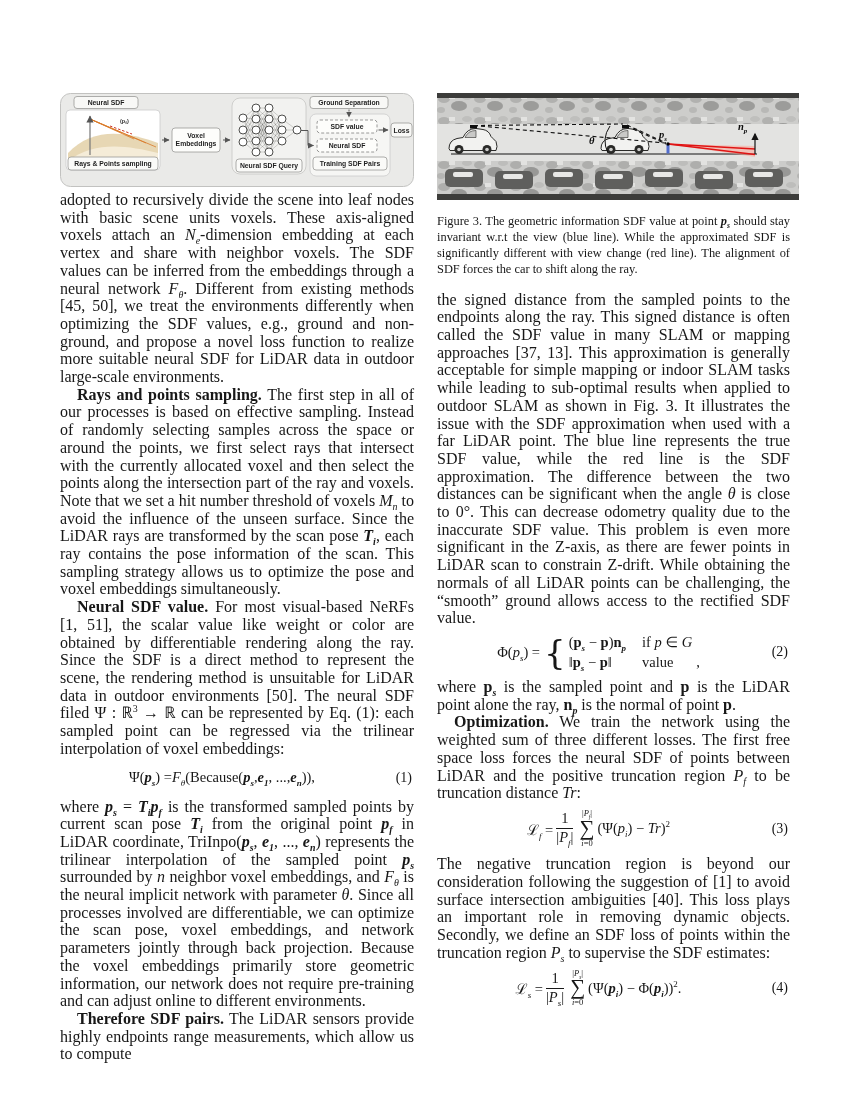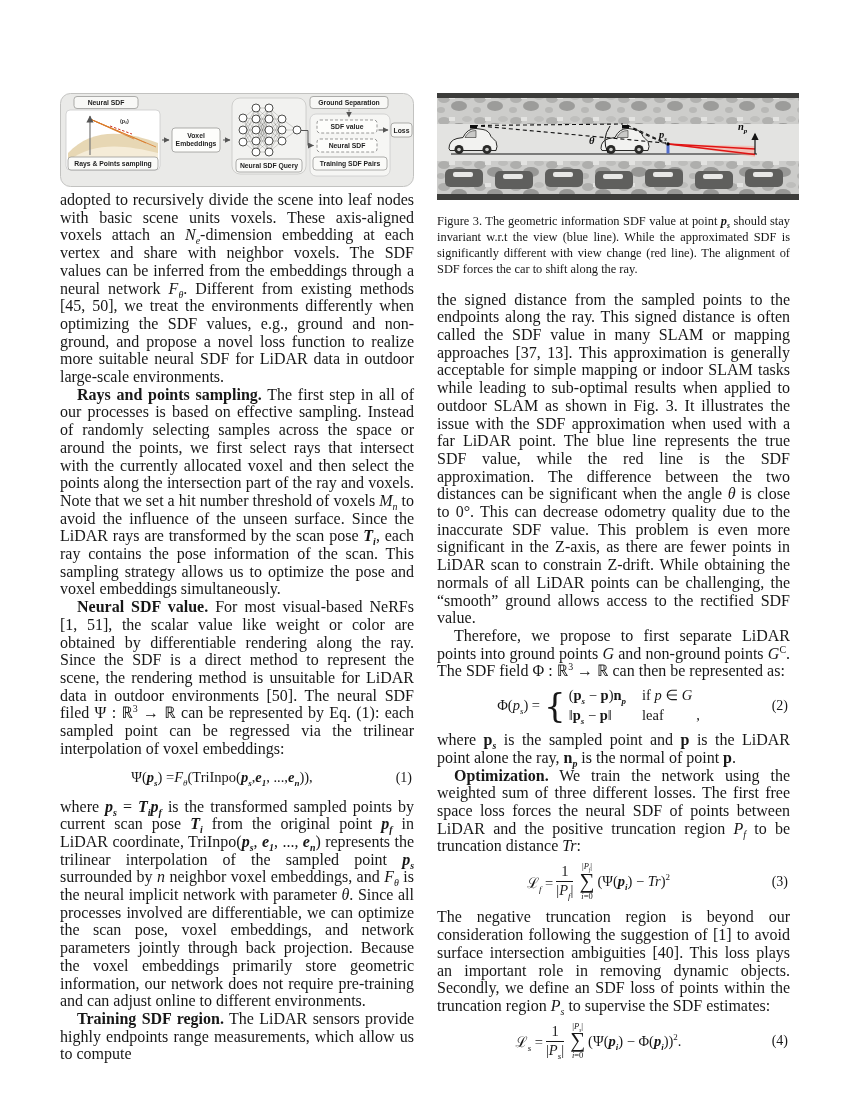--- a/index.html
+++ b/index.html
@@ -201,33 +201,33 @@
     <p class="body"><span>adopted to recursively divide the scene into leaf nodes with basic scene units voxels. These axis-aligned voxels attach an </span><span style="font-style: italic;">N<sub style="font-style: italic;">e</sub></span><span>-dimension embedding at each vertex and share with neighbor voxels. The SDF values can be inferred from the embeddings through a neural network </span><span style="font-style: italic;">F<sub style="font-style: italic;">θ</sub></span><span>. Different from existing methods [45, 50], we treat the environments differently when optimizing the SDF values, e.g., ground and non-ground, and propose a novel loss function to realize more suitable neural SDF for LiDAR data in outdoor large-scale environments.</span></p>
     <p class="body indent"><span style="font-weight: bold;">Rays and points sampling.</span><span> The first step in all of our processes is based on effective sampling. Instead of randomly selecting samples across the space or around the points, we first select rays that intersect with the currently allocated voxel and then select the points along the intersection part of the ray and voxels. Note that we set a hit number threshold of voxels </span><span style="font-style: italic;">M<sub style="font-style: italic;">n</sub></span><span> to avoid the influence of the unseen surface. Since the LiDAR rays are transformed by the scan pose </span><span style="font-weight: bold; font-style: italic;">T<sub style="font-style: italic;">i</sub></span><span>, each ray contains the pose information of the scan. This sampling strategy allows us to optimize the pose and voxel embeddings simultaneously.</span></p>
     <p class="body indent"><span style="font-weight: bold;">Neural SDF value.</span><span> For most visual-based NeRFs [1, 51], the scalar value like weight or color are obtained by differentiable rendering along the ray. Since the SDF is a direct method to represent the scene, the rendering method is unsuitable for LiDAR data in outdoor environments [50]. The neural SDF filed Ψ : ℝ<sup style="font-style: normal;">3</sup></span><span> → ℝ can be represented by Eq. (1): each sampled point can be regressed via the trilinear interpolation of voxel embeddings:</span></p>
 
     <div class="eq">
       <span class="eq-mid">
           <span>Ψ(</span>
           <span style="font-weight: bold; font-style: italic;">p<sub style="font-style: italic;">s</sub></span>
           <span>) = </span>
           <span style="font-style: italic;">F<sub style="font-style: italic;">θ</sub></span>
-          <span>(TriInpo(</span>
+          <span>(Because(</span>
           <span style="font-weight: bold; font-style: italic;">p<sub style="font-style: italic;">s</sub></span>
           <span>, </span>
           <span style="font-weight: bold; font-style: italic;">e<sub>1</sub></span>
           <span>, ..., </span>
           <span style="font-weight: bold; font-style: italic;">e<sub style="font-style: italic;">n</sub></span>
           <span>)),</span>
         </span>
       <span class="eq-no">(1)</span>
     </div>
 
     <p class="body"><span>where </span><span style="font-weight: bold; font-style: italic;">p<sub style="font-style: italic;">s</sub></span><span> = </span><span style="font-weight: bold; font-style: italic;">T<sub style="font-style: italic;">i</sub></span><span style="font-weight: bold; font-style: italic;">p<sub style="font-style: italic;">f</sub></span><span> is the transformed sampled points by current scan pose </span><span style="font-weight: bold; font-style: italic;">T<sub style="font-style: italic;">i</sub></span><span> from the original point </span><span style="font-weight: bold; font-style: italic;">p<sub style="font-style: italic;">f</sub></span><span> in LiDAR coordinate, TriInpo(</span><span style="font-weight: bold; font-style: italic;">p<sub style="font-style: italic;">s</sub></span><span>, </span><span style="font-weight: bold; font-style: italic;">e<sub>1</sub></span><span>, ..., </span><span style="font-weight: bold; font-style: italic;">e<sub style="font-style: italic;">n</sub></span><span>) represents the trilinear interpolation of the sampled point </span><span style="font-weight: bold; font-style: italic;">p<sub style="font-style: italic;">s</sub></span><span> surrounded by </span><span style="font-style: italic;">n</span><span> neighbor voxel embeddings, and </span><span style="font-style: italic;">F<sub style="font-style: italic;">θ</sub></span><span> is the neural implicit network with parameter </span><span style="font-style: italic;">θ</span><span>. Since all processes involved are differentiable, we can optimize the scan pose, voxel embeddings, and network parameters jointly through back projection. Because the voxel embeddings primarily store geometric information, our network does not require pre-training and can adjust online to different environments.</span></p>
-    <p class="body indent"><span style="font-weight: bold;">Training SDF region.</span><span> The LiDAR sensors provide highly endpoints range measurements, which allow us to compute</span></p>
+    <p class="body indent"><span style="font-weight: bold;">Therefore SDF pairs.</span><span> The LiDAR sensors provide highly endpoints range measurements, which allow us to compute</span></p>
   </div>
 
   <div class="col col-right">
 
     <figure>
       <svg viewBox="0 0 362 107" width="362" height="107">
         <defs>
           <marker id="arrb" markerWidth="7" markerHeight="7" refX="5" refY="3" orient="auto">
             <path d="M0,0 L6,3 L0,6 Z" fill="#141414"></path>
           </marker>
@@ -300,31 +300,30 @@
 
         <line x1="318" y1="61" x2="318" y2="41" stroke="#141414" stroke-width="1.2" marker-end="url(#arrb)"></line>
 
         <text x="222" y="45" class="fig3lab"><tspan>p</tspan><tspan dy="2.5" font-size="7">s</tspan></text>
         <text x="301" y="37" class="fig3lab" font-style="normal"><tspan>n</tspan><tspan dy="2.5" font-size="7">p</tspan></text>
       </svg>
       <figcaption class="caption" style="margin-top:10px;"><span>Figure 3. The geometric information SDF value at point </span><span style="font-weight: bold; font-style: italic;">p<sub style="font-style: italic;">s</sub></span><span> should stay invariant w.r.t the view (blue line). While the approximated SDF is significantly different with view change (red line). The alignment of SDF forces the car to shift along the ray.</span></figcaption>
     </figure>
 
     <p class="body"><span>the signed distance from the sampled points to the endpoints along the ray. This signed distance is often called the SDF value in many SLAM or mapping approaches [37, 13]. This approximation is generally acceptable for simple mapping or indoor SLAM tasks while leading to sub-optimal results when applied to outdoor SLAM as shown in Fig. 3. It illustrates the issue with the SDF approximation when used with a far LiDAR point. The blue line represents the true SDF value, while the red line is the SDF approximation. The difference between the two distances can be significant when the angle </span><span style="font-style: italic;">θ</span><span> is close to 0°. This can decrease odometry quality due to the inaccurate SDF value. This problem is even more significant in the Z-axis, as there are fewer points in LiDAR scan to constrain Z-drift. While obtaining the normals of all LiDAR points can be challenging, the “smooth” ground allows access to the rectified SDF value.</span></p>
-    <p class="body indent"><span>Therefore, we propose to first separate LiDAR points into ground points </span><span style="font-style: italic;">G</span><span> and non-ground points </span><span style="font-style: italic;">G<sup style="font-style: normal;">C</sup></span><span>. The SDF field Φ : ℝ<sup style="font-style: normal;">3</sup></span><span> → ℝ can then be represented as:</span></p>
 
     <div class="eq">
       <span class="eq-mid">
         <span><span>Φ(</span><span style="font-style: italic;">p<sub style="font-style: italic;">s</sub></span><span>) = </span></span>
         <span class="brace">{</span>
         <span class="cases">
           <span><span>(</span><span style="font-weight: bold;">p<sub style="font-style: italic;">s</sub></span><span> − </span><span style="font-weight: bold;">p</span><span>)</span><span style="font-weight: bold;">n<sub style="font-style: italic;">p</sub></span></span>
             <span><span>if </span><span style="font-style: italic;">p</span><span> ∈ </span><span style="font-style: italic;">G</span></span>
           <span><span>‖</span><span style="font-weight: bold;">p<sub style="font-style: italic;">s</sub></span><span> − </span><span style="font-weight: bold;">p</span><span>‖</span></span>
-            <span><span>leaf</span></span>
+            <span><span>value</span></span>
         </span>
         <span class="eq-tail"><span>,</span></span>
       </span>
       <span class="eq-no">(2)</span>
     </div>
 
     <p class="body"><span>where </span><span style="font-weight: bold;">p<sub style="font-style: italic;">s</sub></span><span> is the sampled point and </span><span style="font-weight: bold;">p</span><span> is the LiDAR point alone the ray, </span><span style="font-weight: bold;">n<sub style="font-style: italic;">p</sub></span><span> is the normal of point </span><span style="font-weight: bold;">p</span><span>.</span></p>
     <p class="body indent"><span style="font-weight: bold;">Optimization.</span><span> We train the network using the weighted sum of three different losses. The first free space loss forces the neural SDF of points between LiDAR and the positive truncation region </span><span style="font-style: italic;">P<sub style="font-style: italic;">f</sub></span><span> to be truncation distance </span><span style="font-style: italic;">Tr</span><span>:</span></p>
 
     <div class="eq">
@@ -332,21 +331,21 @@
         <span><span>ℒ<sub style="font-style: italic;">f</sub></span><span> = </span></span>
         <span class="frac">
             <span class="num"><span>1</span></span>
             <span class="den"><span>|</span><span style="font-style: italic;">P<sub style="font-style: italic;">f</sub></span><span>|</span></span>
           </span>
         <span class="sum">
             <span class="lim"><span>|</span><span style="font-style: italic;">P<sub style="font-style: italic;">f</sub></span><span>|</span></span>
             <span class="sigma">∑</span>
             <span class="lim"><span style="font-style: italic;">i</span><span>=0</span></span>
           </span>
-        <span><span>(Ψ(</span><span style="font-weight: bold; font-style: italic;">p<sub style="font-style: italic;">i</sub></span><span>) − </span><span style="font-style: italic;">Tr</span><span>)<sup style="font-style: normal;">2</sup></span></span>
+        <span><span>(Ψ(</span><span style="font-weight: normal; font-style: italic;">p<sub style="font-style: italic;">i</sub></span><span>) − </span><span style="font-style: italic;">Tr</span><span>)<sup style="font-style: normal;">2</sup></span></span>
       </span>
       <span class="eq-no">(3)</span>
     </div>
 
     <p class="body"><span>The negative truncation region is beyond our consideration following the suggestion of  [1] to avoid surface intersection ambiguities [40]. This loss plays an important role in removing dynamic objects. Secondly, we define an SDF loss of points within the truncation region </span><span style="font-style: italic;">P<sub style="font-style: italic;">s</sub></span><span> to supervise the SDF estimates:</span></p>
 
     <div class="eq">
       <span class="eq-mid">
         <span><span>ℒ<sub style="font-style: italic;">s</sub></span><span> = </span></span>
         <span class="frac">

